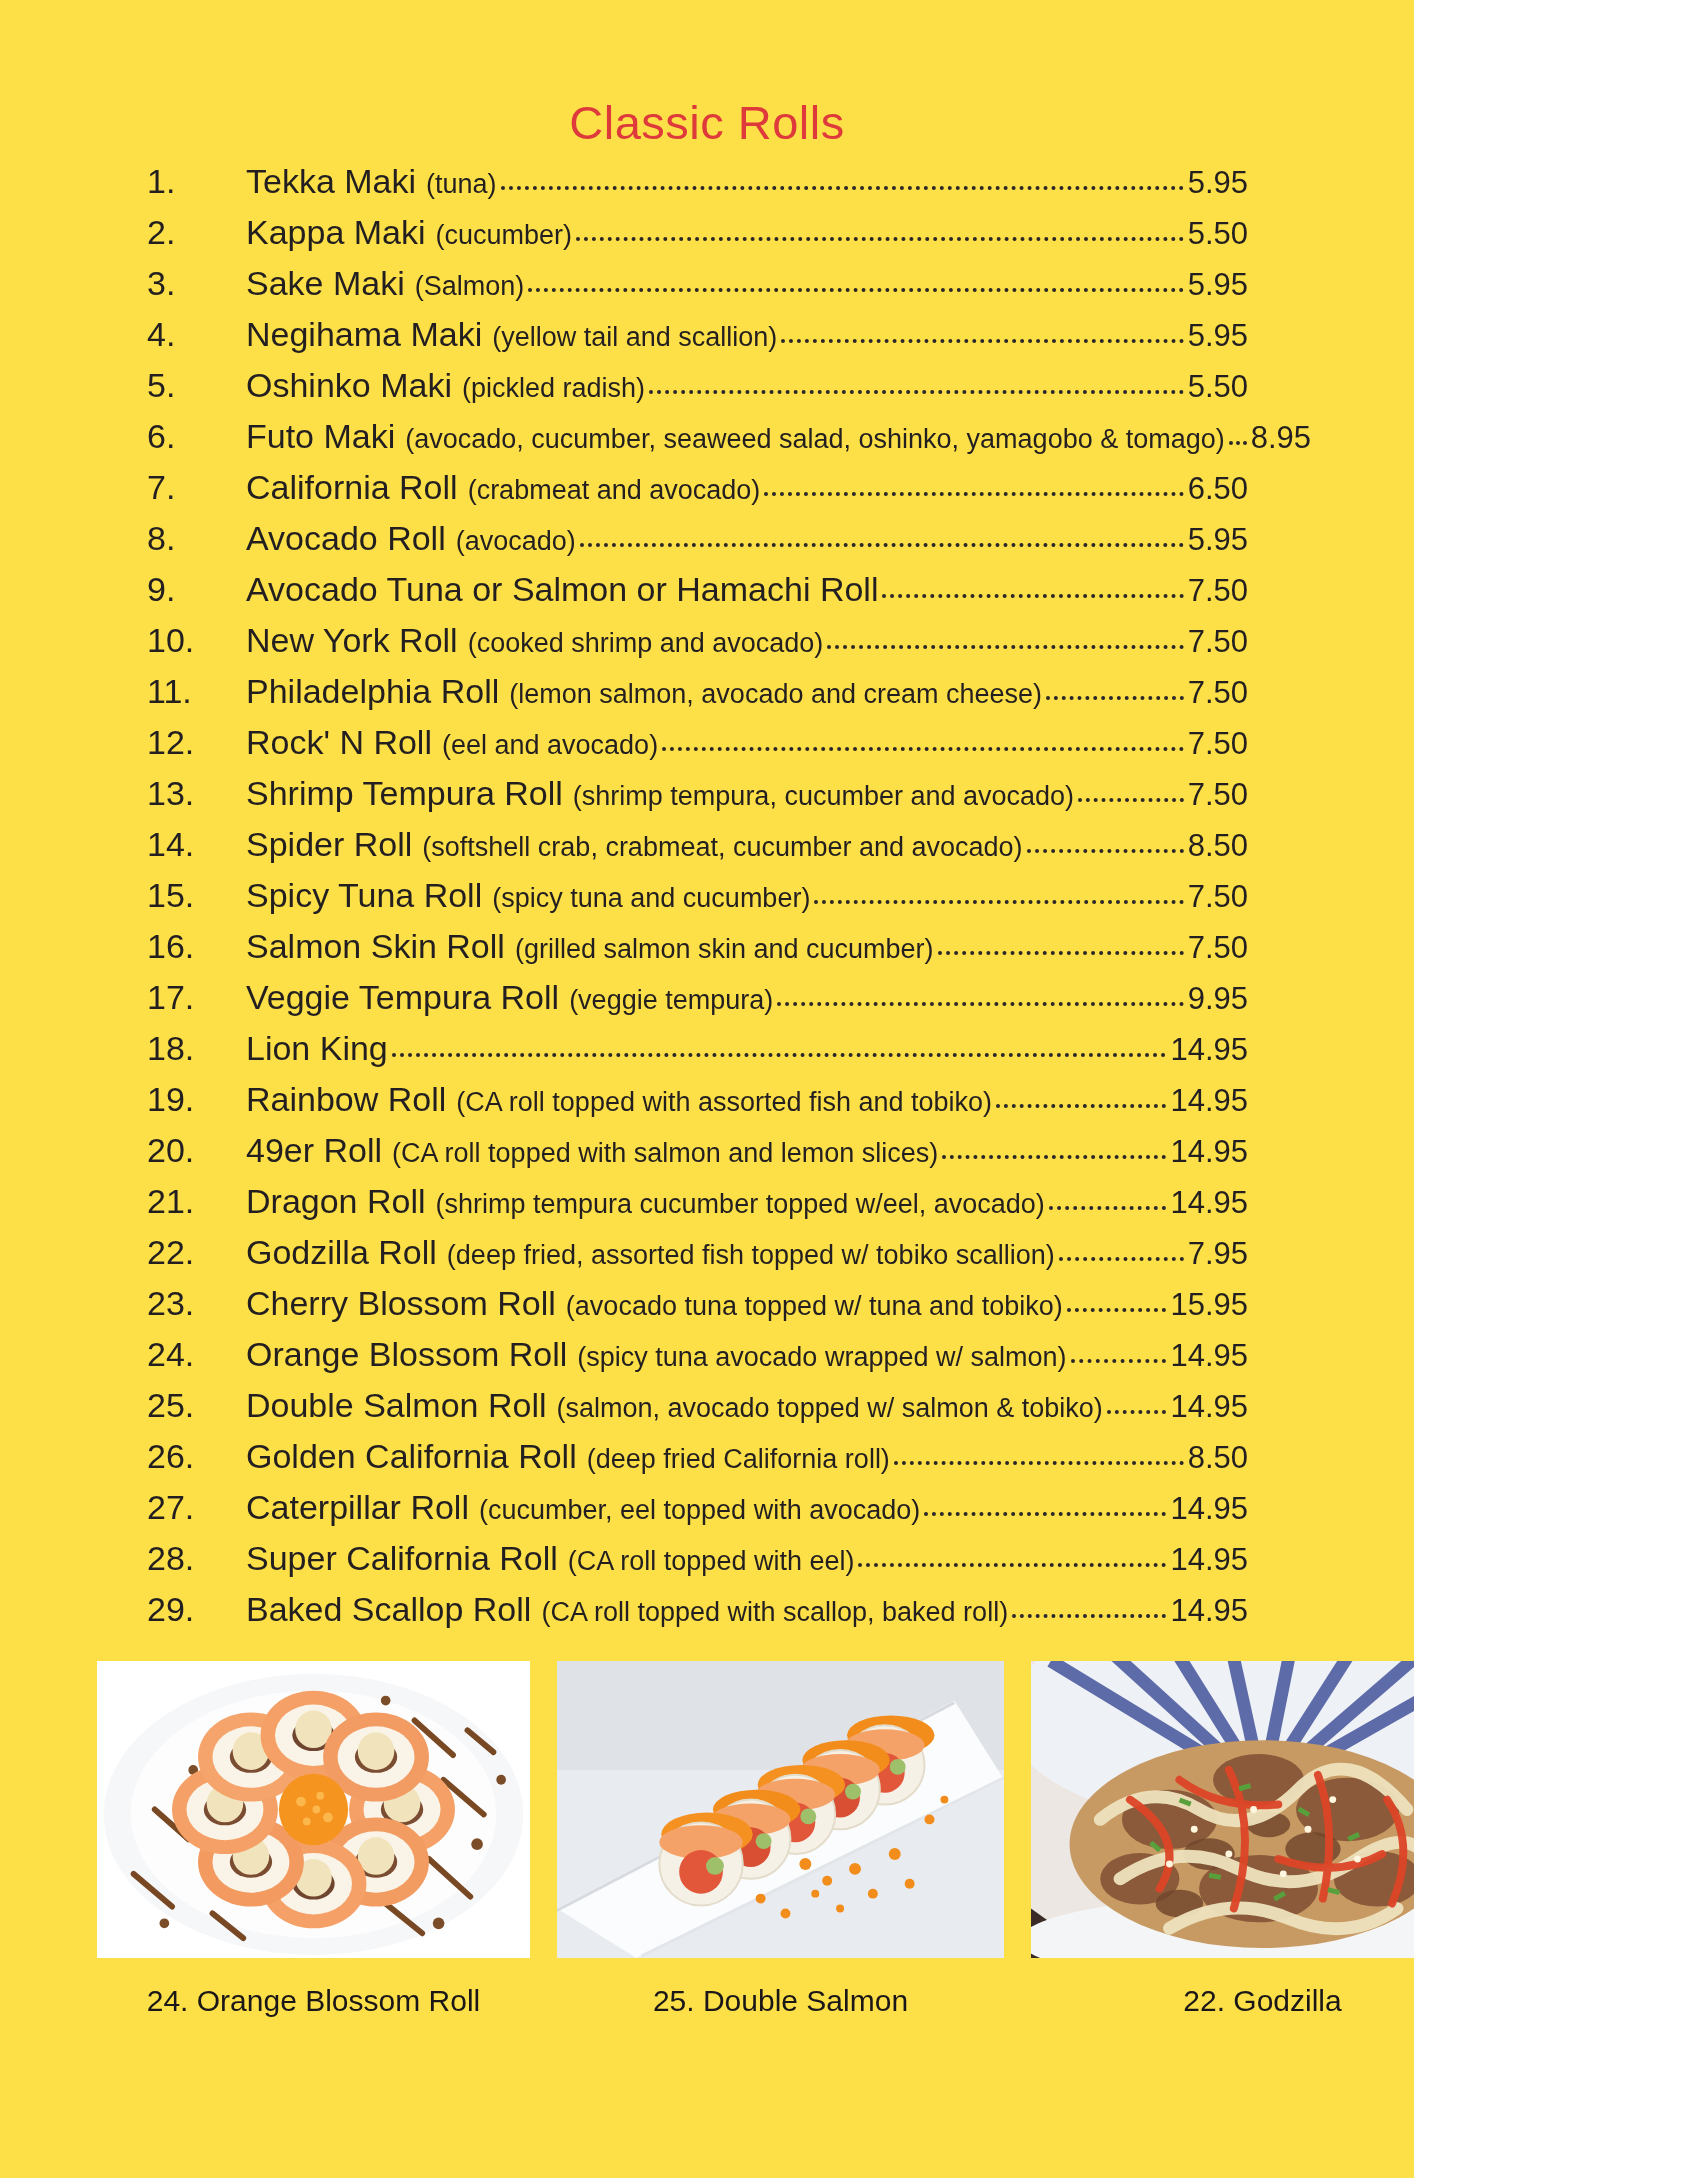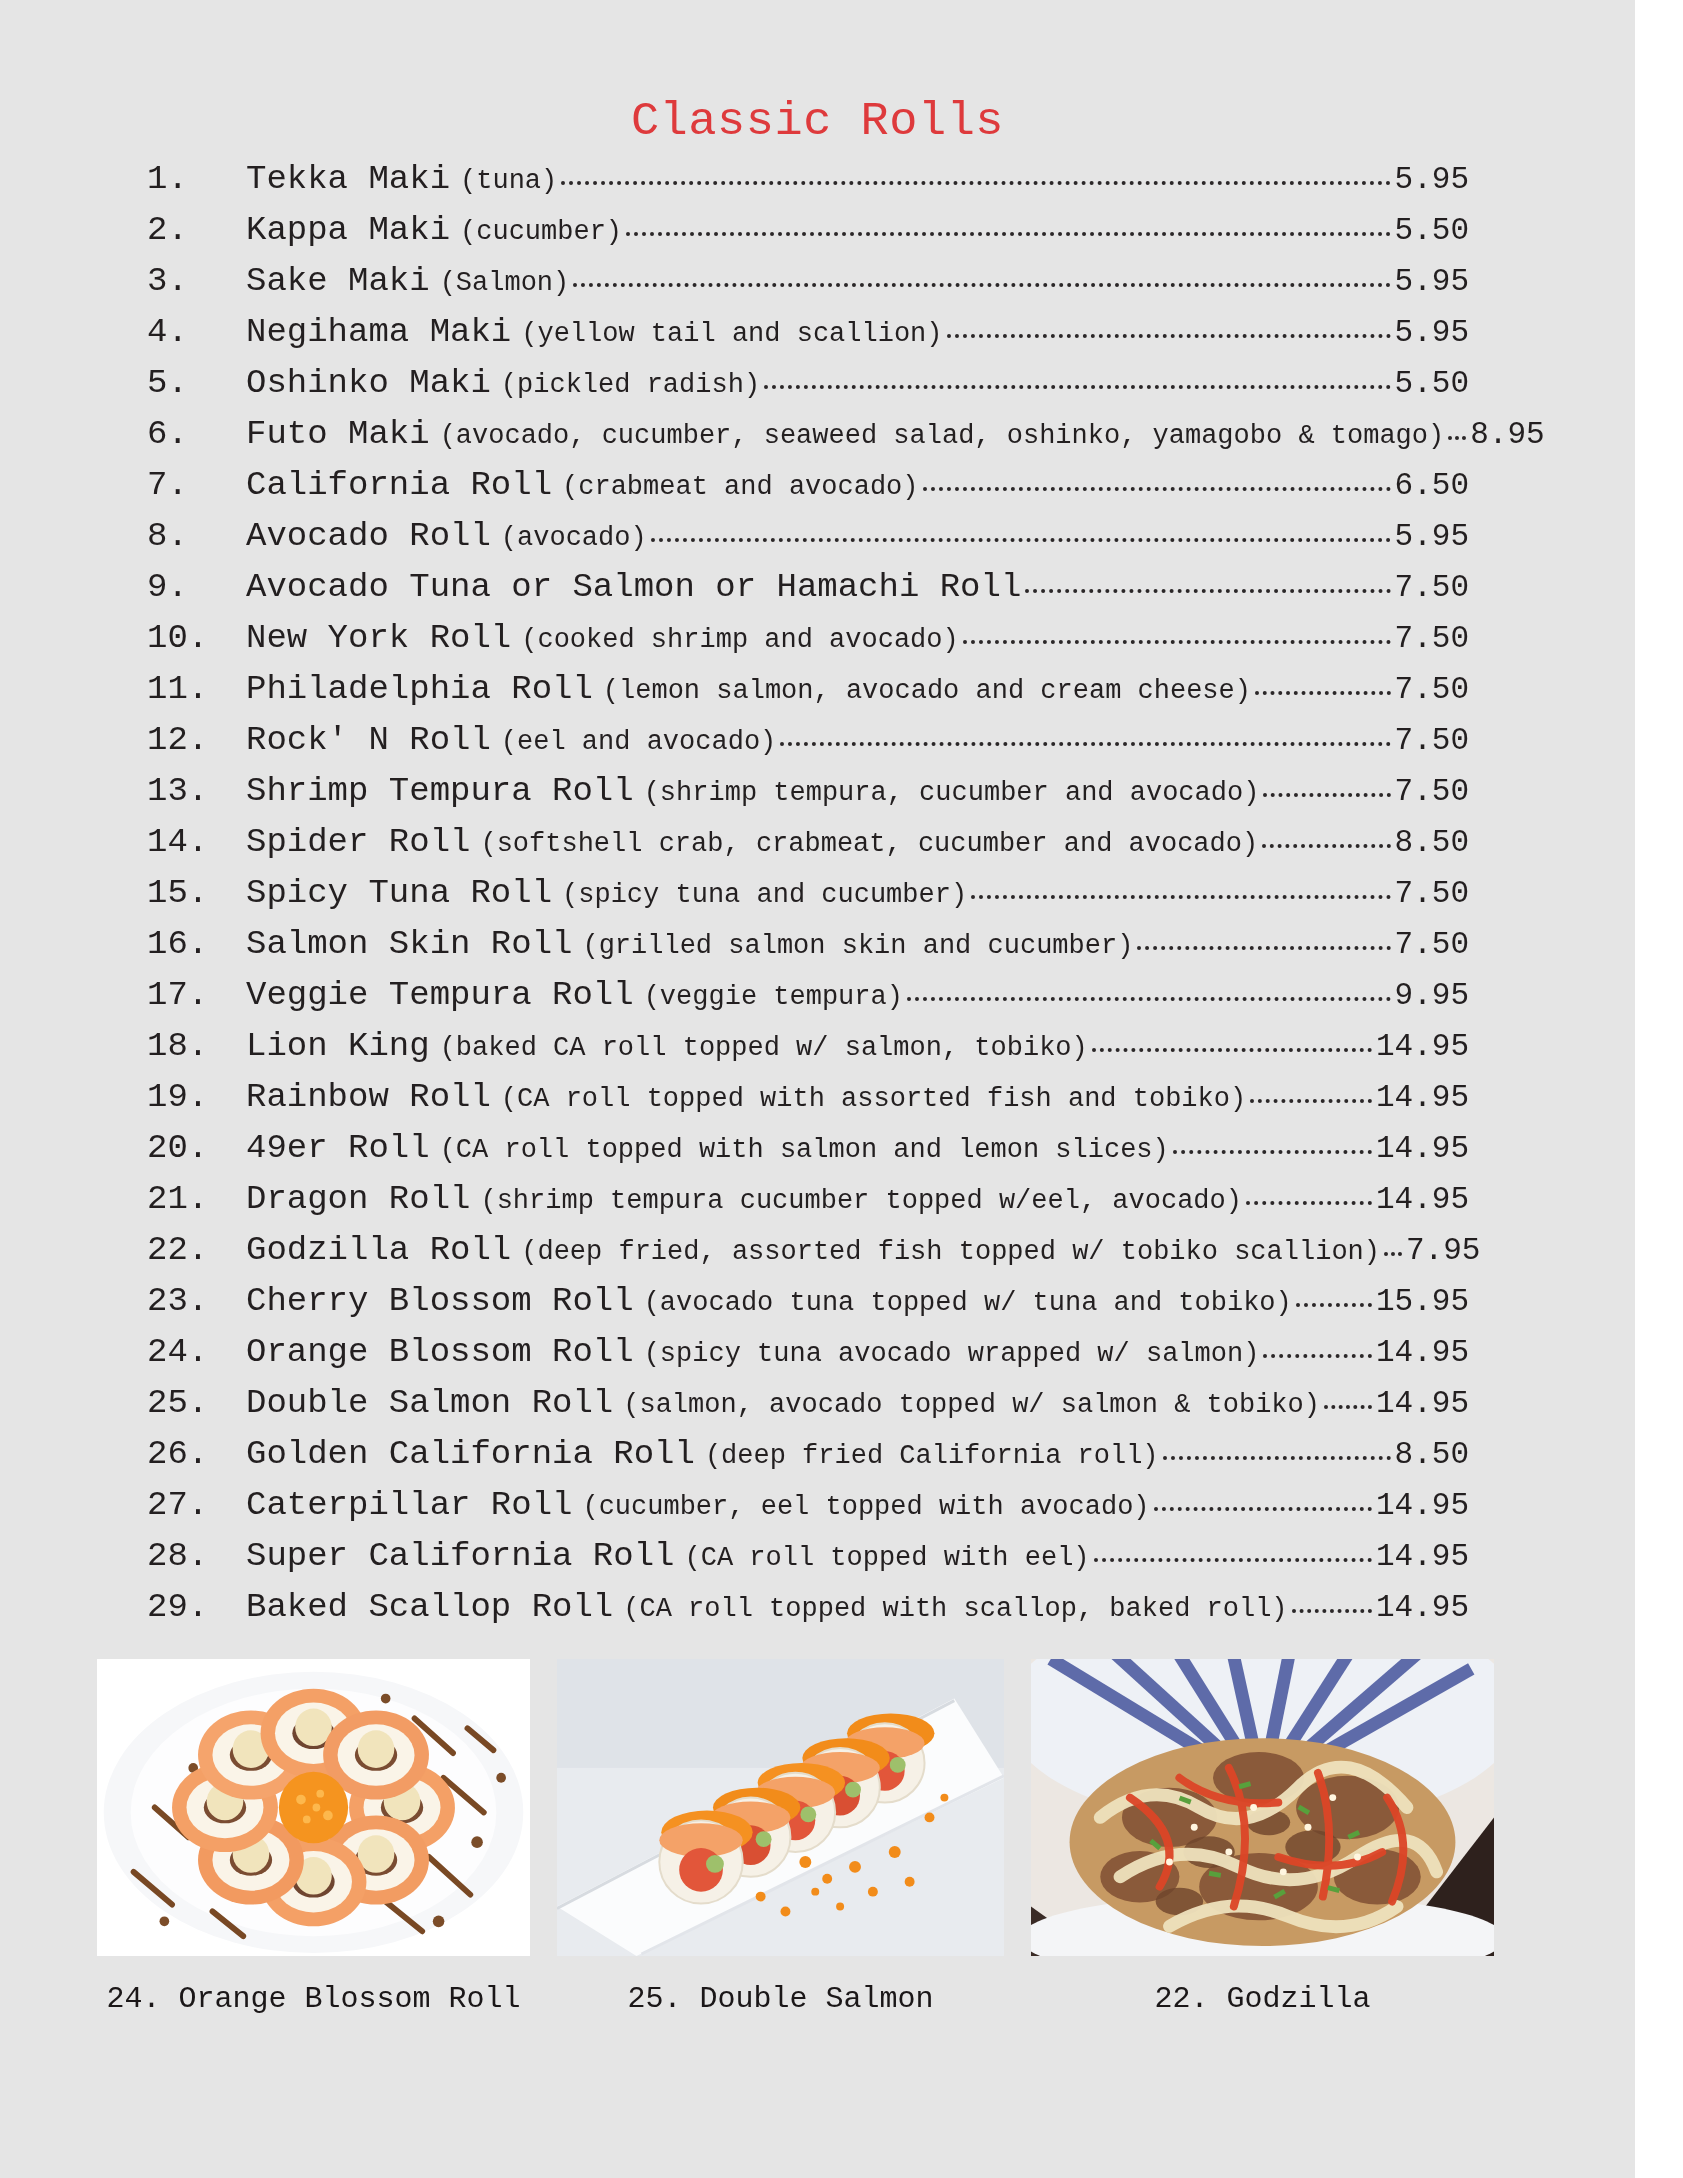--- a/index.html
+++ b/index.html
@@ -1,20 +1,20 @@
 <!DOCTYPE html>
 <html><head>
 <meta charset="utf-8">
 <style>
   html,body{margin:0;padding:0;background:#ffffff;}
   .page{
     position:relative;
-    width:1635px;height:2178px;
-    background:#e5e5e5;
-    font-family:Liberation Mono, monospace;
+    width:1414px;height:2178px;
+    background:#fde047;
+    font-family:Liberation Sans, sans-serif;
     color:#231f20;
     overflow:hidden;
   }
   .title{
     margin:95px 0 0 0;
     text-align:center;
     font-size:47px;
     font-weight:400;
     letter-spacing:0.5px;
   }
@@ -177,21 +177,20 @@
       <li class="row">
       <span class="num">17.</span>
       <span class="name">Veggie Tempura Roll</span>
       <span class="desc">(veggie tempura)</span>
       <span class="dots"></span>
       <span class="price">9.95</span>
     </li>
       <li class="row">
       <span class="num">18.</span>
       <span class="name">Lion King</span>
-      <span class="desc">(baked CA roll topped w/ salmon, tobiko)</span>
       <span class="dots"></span>
       <span class="price">14.95</span>
     </li>
       <li class="row">
       <span class="num">19.</span>
       <span class="name">Rainbow Roll</span>
       <span class="desc">(CA roll topped with assorted fish and tobiko)</span>
       <span class="dots"></span>
       <span class="price">14.95</span>
     </li>

